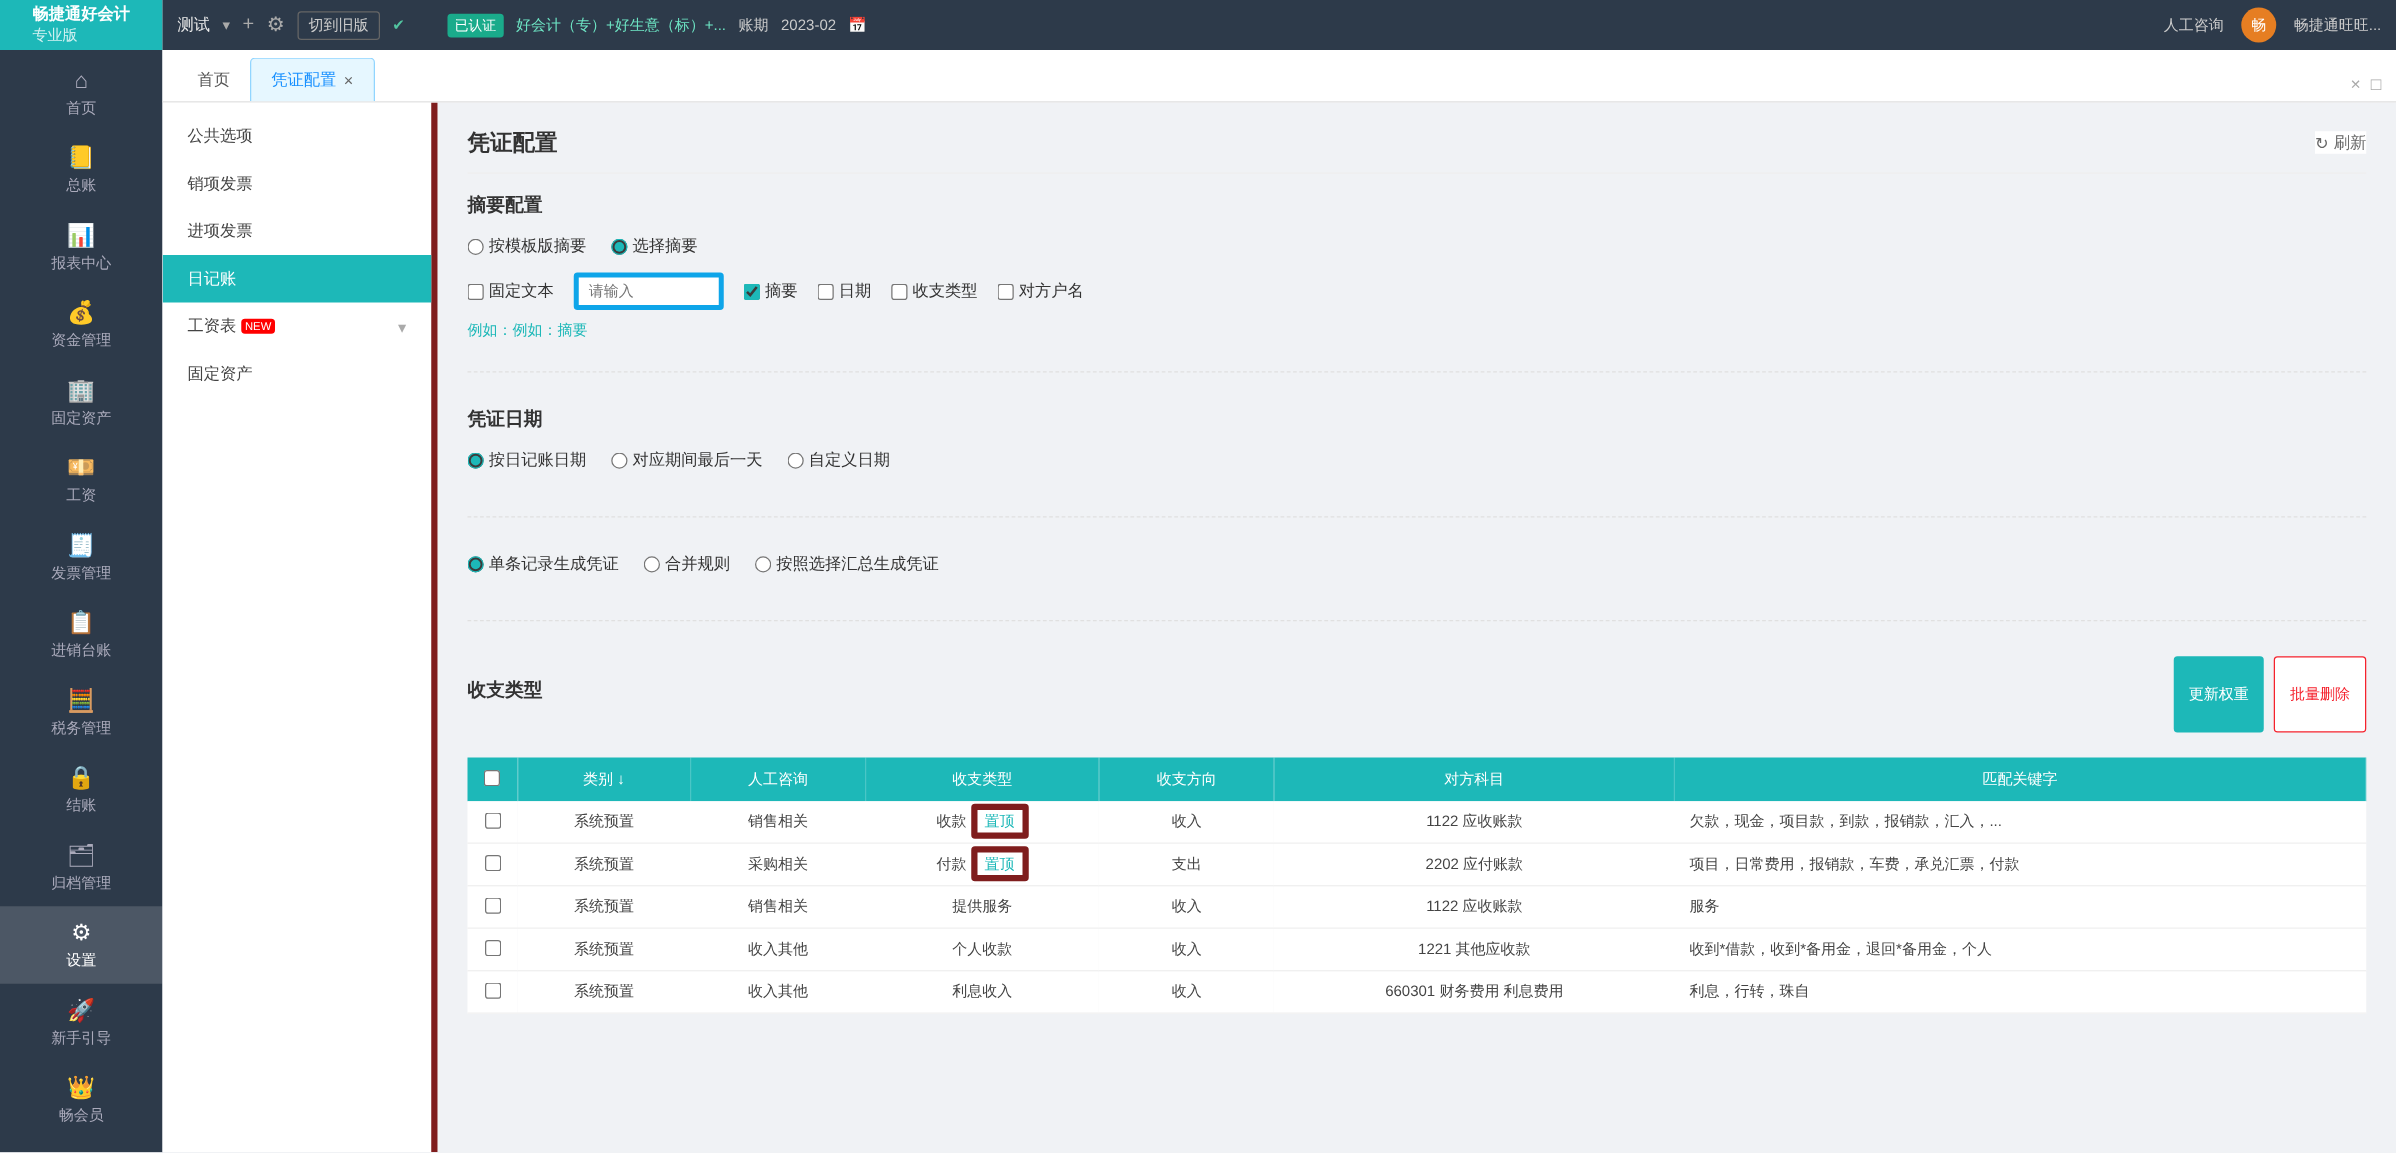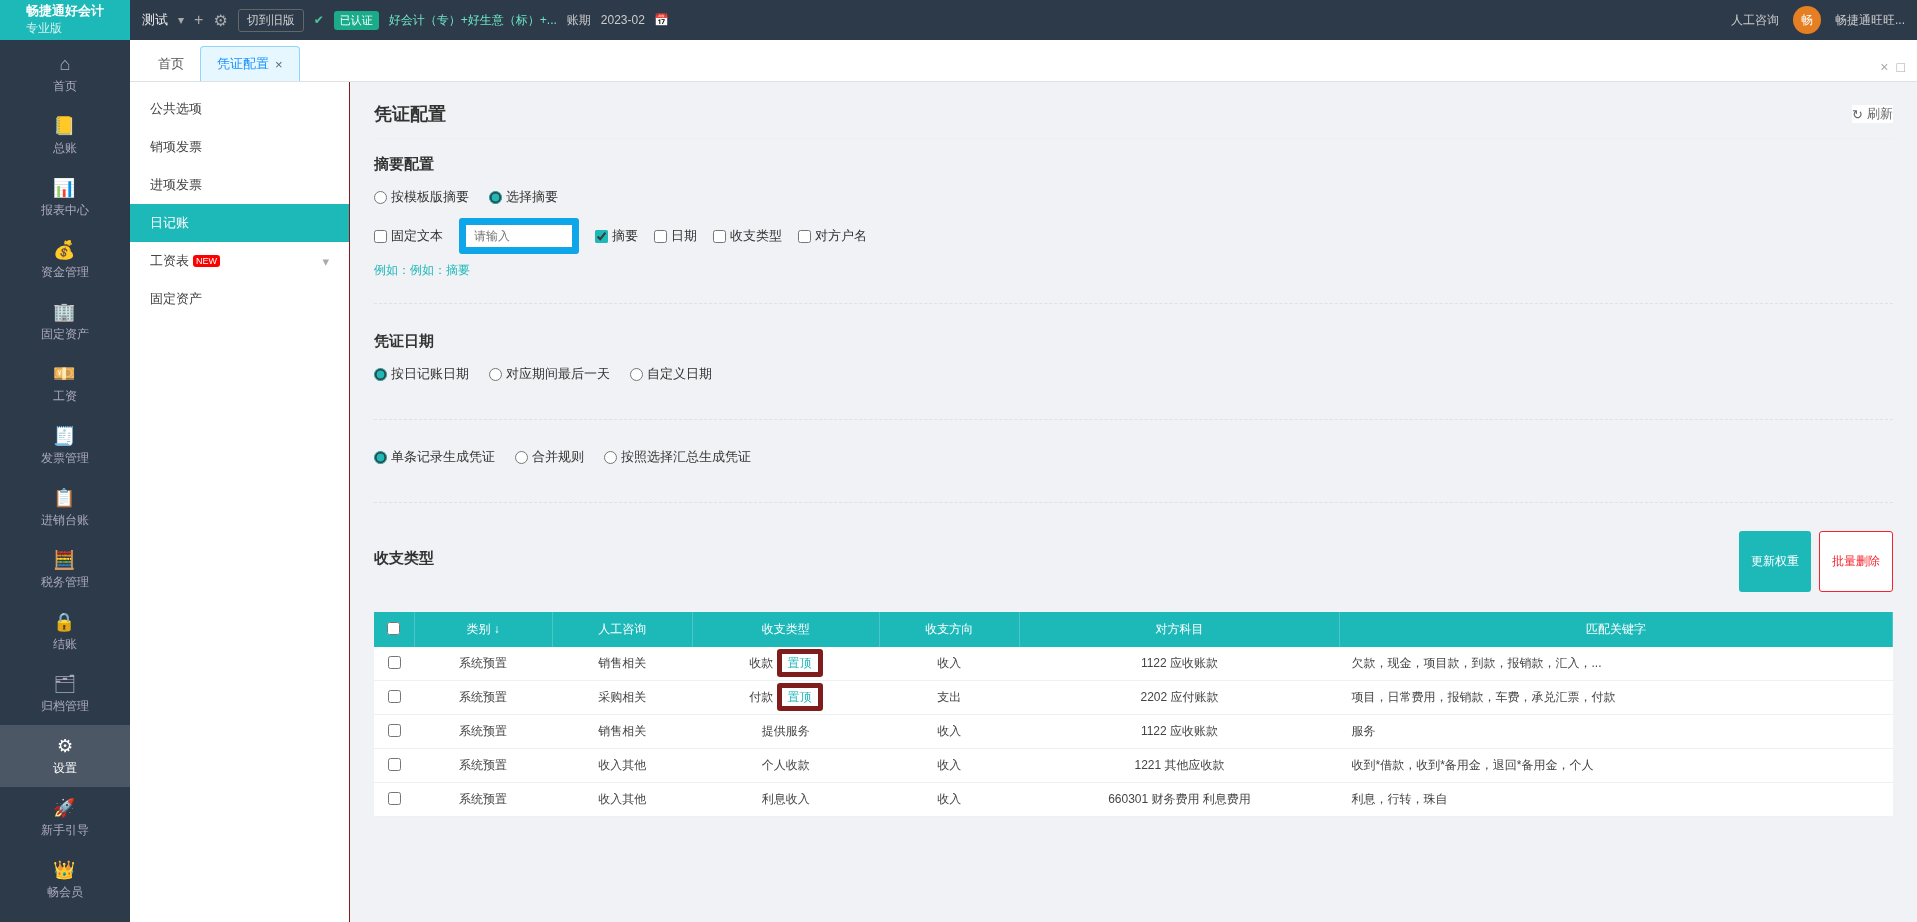--- a/index.html
+++ b/index.html
@@ -17,33 +17,33 @@
     .tab-item { padding: 8px 16px; cursor: pointer; font-size: 13px; color: #555; border-radius: 4px 4px 0 0; }
     .tab-item.active { background: #e6f7ff; color: #1890ff; border: 1px solid #91d5ff; border-bottom: none; }
     .main-content { flex: 1; overflow: auto; display: flex; }
 
     
     .logo-area { width: 130px; background: #1db8b8; display: flex; align-items: center; justify-content: center; height: 40px; flex-shrink: 0; }
     .logo-text { color: #fff; font-size: 13px; font-weight: bold; text-align: center; line-height: 1.3; }
     .logo-sub { font-size: 12px; color: rgba(255,255,255,0.8); }
 
     .top-company { color: #eee; font-size: 13px; }
-    .top-period-badge { background: #1aab8b; color: #fff; border-radius: 3px; padding: 2px 6px; font-size: 11px; }
+    .top-period-badge { background: #1aab8b; color: #fff; border-radius: 3px; padding: 2px 6px; font-size: 11px; margin-left: 24px; }
     .top-tag { color: #6ee6c5; font-size: 12px; }
     .top-period { color: #ccc; font-size: 12px; }
     .top-btn { background: transparent; border: 1px solid #666; color: #ccc; border-radius: 3px; padding: 2px 8px; font-size: 12px; cursor: pointer; }
     .dropdown-arrow { color: #aaa; font-size: 12px; cursor: pointer; }
 
     
     .sidebar-item { display: flex; flex-direction: column; align-items: center; padding: 10px 4px; cursor: pointer; color: #aab; font-size: 12px; gap: 3px; transition: background 0.2s; }
     .sidebar-item.active { background: rgba(255,255,255,0.15); color: #fff; }
     .sidebar-icon { font-size: 18px; }
 
     
-    .left-panel { width: 220px; background: #fff; border-right: 1px solid #7f1d1d; padding-top: 8px; flex-shrink: 0; }
+    .left-panel { width: 220px; background: #fff; border-right: 5px solid #7f1d1d; padding-top: 8px; flex-shrink: 0; }
     .left-panel-item { padding: 10px 20px; font-size: 13px; color: #444; cursor: pointer; display: flex; align-items: center; gap: 6px; }
     .left-panel-item.active { background: #1db8b8; color: #fff; }
     .new-badge { background: red; color: #fff; font-size: 9px; border-radius: 3px; padding: 1px 3px; }
 
     
     .right-panel { flex: 1; padding: 20px 24px; overflow-y: auto; }
     .page-title { font-size: 18px; font-weight: bold; color: #333; margin-bottom: 16px; padding-bottom: 12px; border-bottom: 1px solid #eee; }
     .refresh-btn { float: right; background: #fff; border: none; color: #666; font-size: 13px; cursor: pointer; display: flex; align-items: center; gap: 4px; }
 
     
@@ -52,21 +52,21 @@
 
     
     .radio-group { display: flex; gap: 20px; align-items: center; margin-bottom: 12px; }
     .radio-label { display: flex; align-items: center; gap: 4px; cursor: pointer; font-size: 13px; }
     .radio-input { accent-color: #1db8b8; cursor: pointer; }
 
     
     .checkbox-row { display: flex; align-items: center; gap: 16px; margin-bottom: 8px; }
     .checkbox-label { display: flex; align-items: center; gap: 4px; cursor: pointer; font-size: 13px; }
     .checkbox-input { accent-color: #1db8b8; cursor: pointer; }
-    .text-input { border: 7px solid #0ea5e9; border-radius: 3px; padding: 4px 8px; font-size: 12px; width: 120px; color: #aaa; }
+    .text-input { border: 4px solid #0ea5e9; border-radius: 3px; padding: 4px 8px; font-size: 12px; width: 120px; color: #aaa; }
     .example-text { color: #1db8b8; font-size: 12px; margin-top: 4px; }
 
     
     .table-header { display: flex; justify-content: flex-end; gap: 8px; margin-bottom: 8px; }
     .btn-primary { background: #1db8b8; color: #fff; border: none; border-radius: 3px; padding: 22px 12px; font-size: 12px; cursor: pointer; }
     .btn-danger { background: #fff; color: #f5222d; border: 1px solid #f5222d; border-radius: 3px; padding: 5px 12px; font-size: 12px; cursor: pointer; }
 
     .data-table { width: 100%; border-collapse: collapse; font-size: 12px; }
     .data-table thead tr { background: #1db8b8; color: #fff; }
     .data-table thead th { padding: 9px 12px; text-align: center; font-weight: normal; border-right: 1px solid rgba(255,255,255,0.2); }

